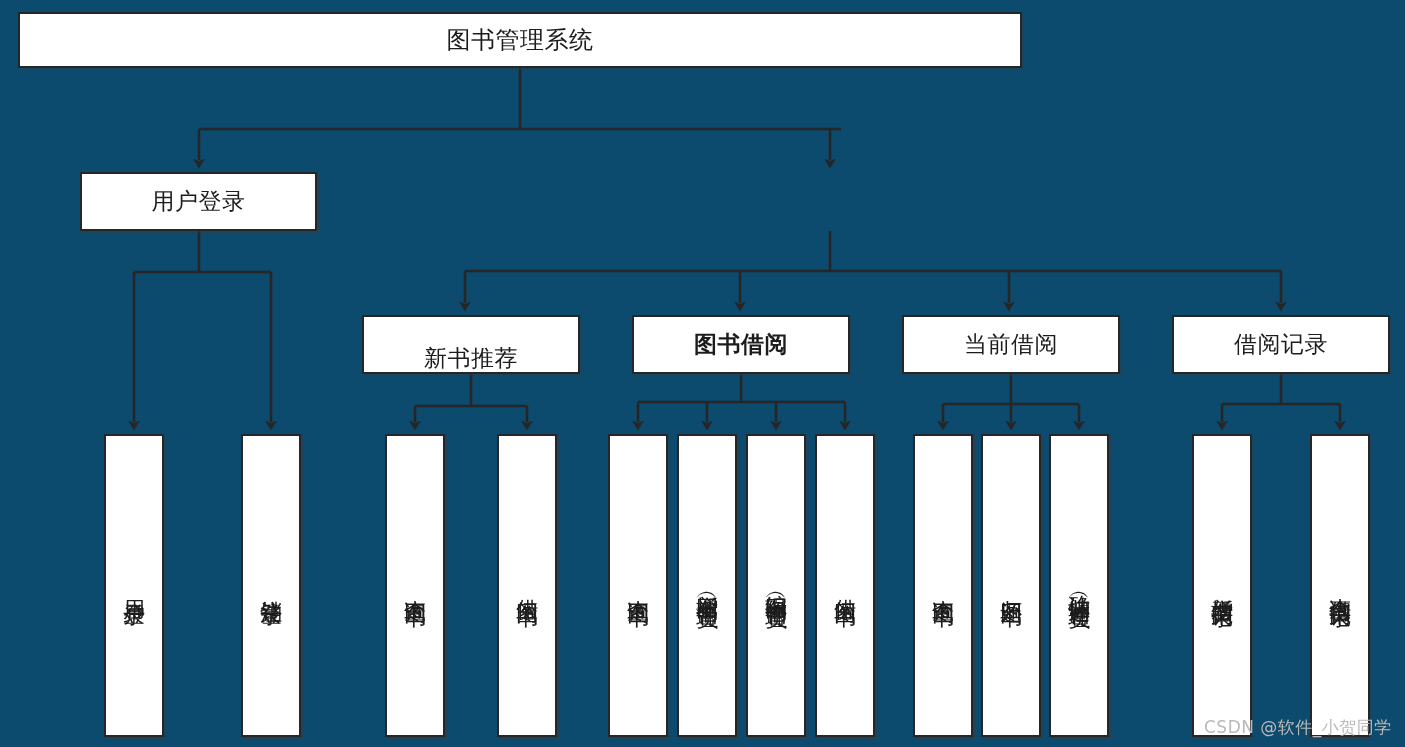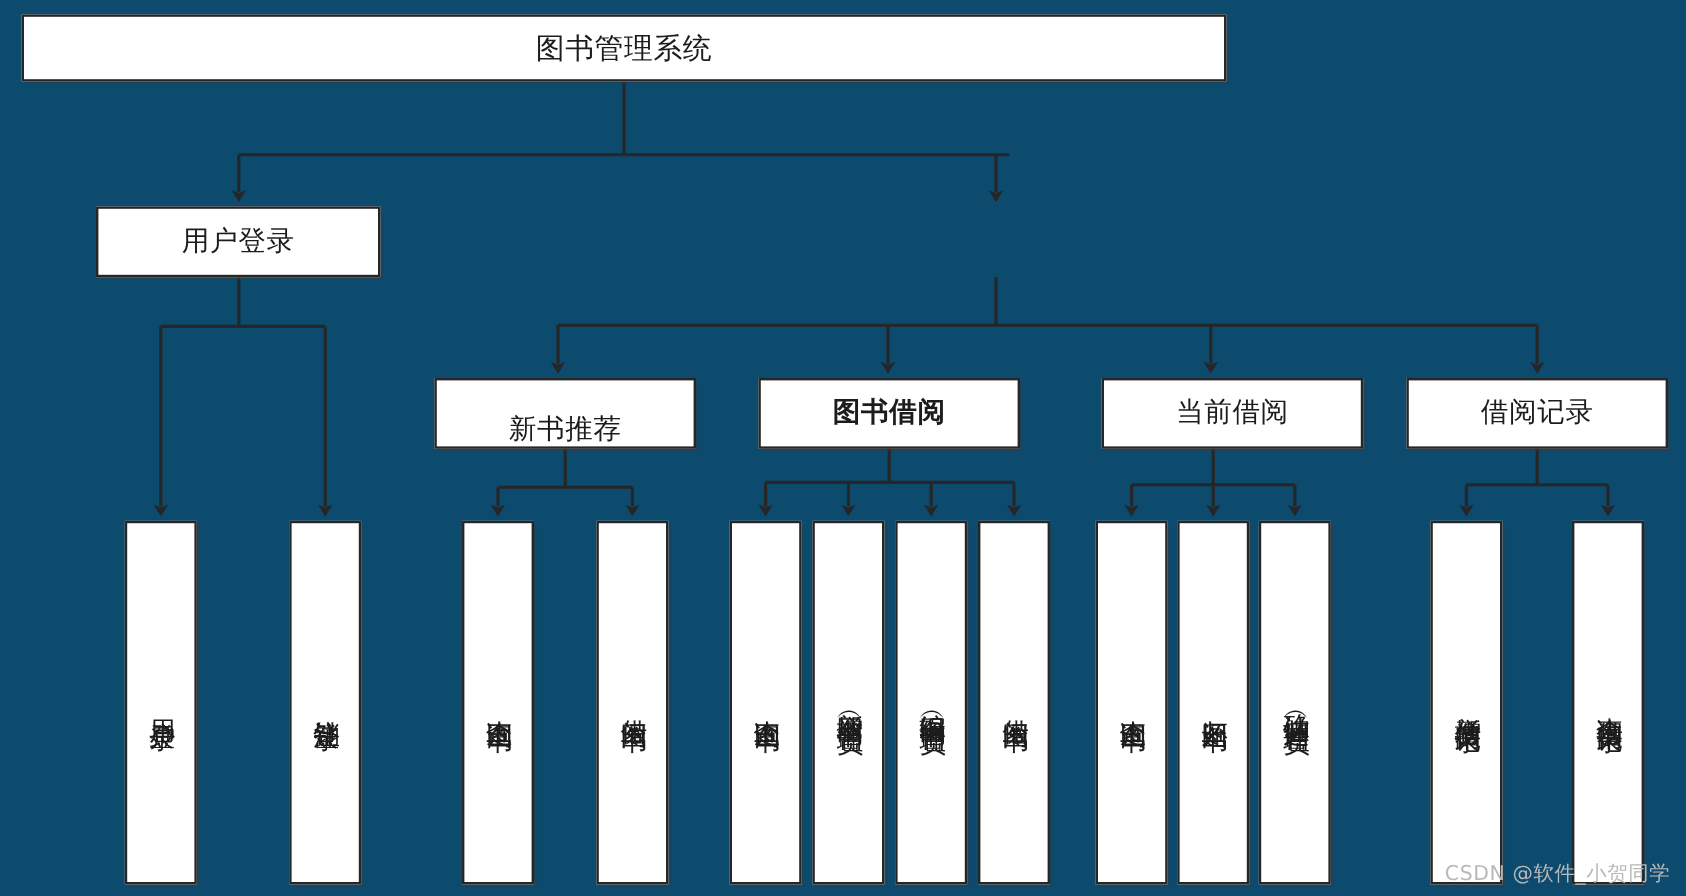--- a/index.html
+++ b/index.html
@@ -136,21 +136,21 @@
   <div class="node h" style="left:80px; top:172px; width:237px; height:59px;">
     <span class="label">用户登录</span>
   </div>
 
   <div class="node h" style="left:362px; top:315px; width:218px; height:59px;align-items:flex-end;">
     <span class="label">新书推荐</span>
   </div>
   <div class="node h" style="left:632px; top:315px; width:218px; height:59px;font-weight:bold;">
     <span class="label">图书借阅</span>
   </div>
-  <div class="node h" style="left:902px; top:315px; width:218px; height:59px;margin-left:16px;">
+  <div class="node h" style="left:902px; top:315px; width:218px; height:59px;">
     <span class="label">当前借阅</span>
   </div>
   <div class="node h" style="left:1172px; top:315px; width:218px; height:59px;">
     <span class="label">借阅记录</span>
   </div>
 
   <div class="node v" style="left:104px; top:434px; width:60px; height:303px;">
     <span class="label">用户登录</span>
   </div>
   <div class="node v" style="left:241px; top:434px; width:60px; height:303px;">

